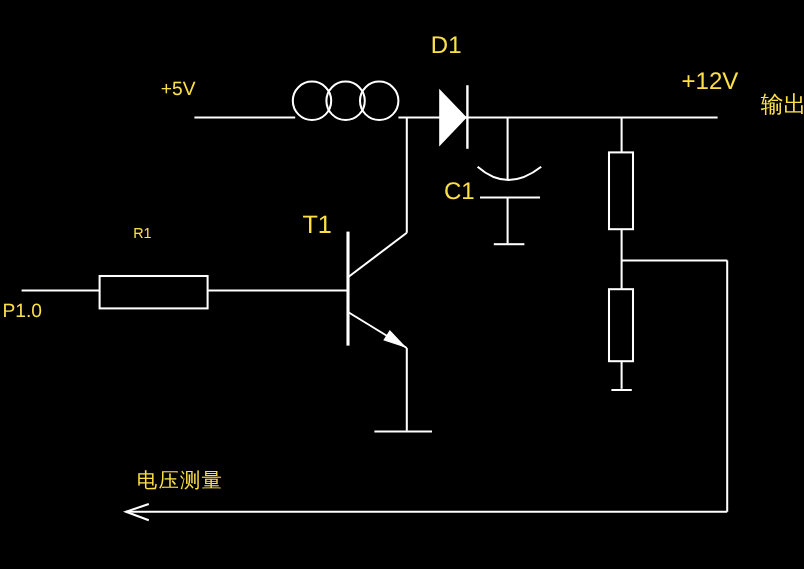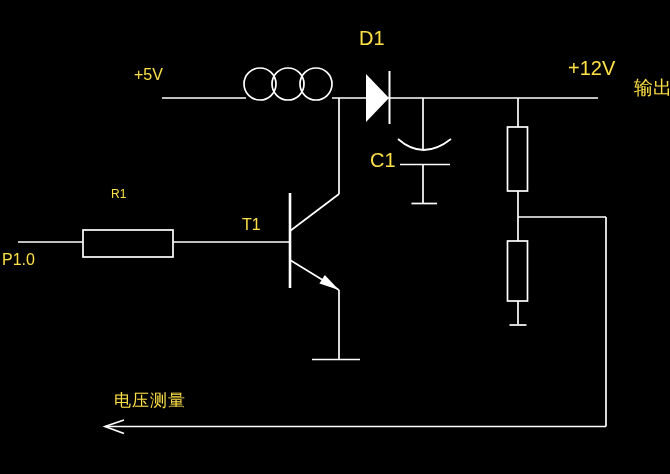--- a/index.html
+++ b/index.html
@@ -25,21 +25,21 @@
     color: #fde047;
     line-height: 1;
     white-space: nowrap;
     user-select: none;
   }
   .lbl-5v    { left: 134px; top: 67px;  font-size: 16px; }
   .lbl-d1    { left: 359px; top: 28px;  font-size: 20px; }
   .lbl-12v   { left: 521px; top: 58px;  font-size: 20px; margin-left: 47px; }
   .lbl-out   { left: 602px; top: 78px;  font-size: 19px; margin-left: 32px; }
   .lbl-c1    { left: 370px; top: 150px; font-size: 20px; }
-  .lbl-t1    { left: 242px; top: 177px; font-size: 16px; margin-top: 40px; }
+  .lbl-t1    { left: 252px; top: 177px; font-size: 21px; }
   .lbl-r1    { left: 111px; top: 188px; font-size: 12px; }
   .lbl-p10   { left: 2px;   top: 252px; font-size: 16px; }
   .lbl-meas  { left: 114px; top: 392px; font-size: 17px; letter-spacing: 1px; }
   .wire      { stroke: #ffffff; stroke-width: 1.7; fill: none; }
   .thick     { stroke: #ffffff; stroke-width: 2.6; fill: none; }
   .solid     { fill: #ffffff; stroke: none; }
 </style>
 </head>
 <body>
 

